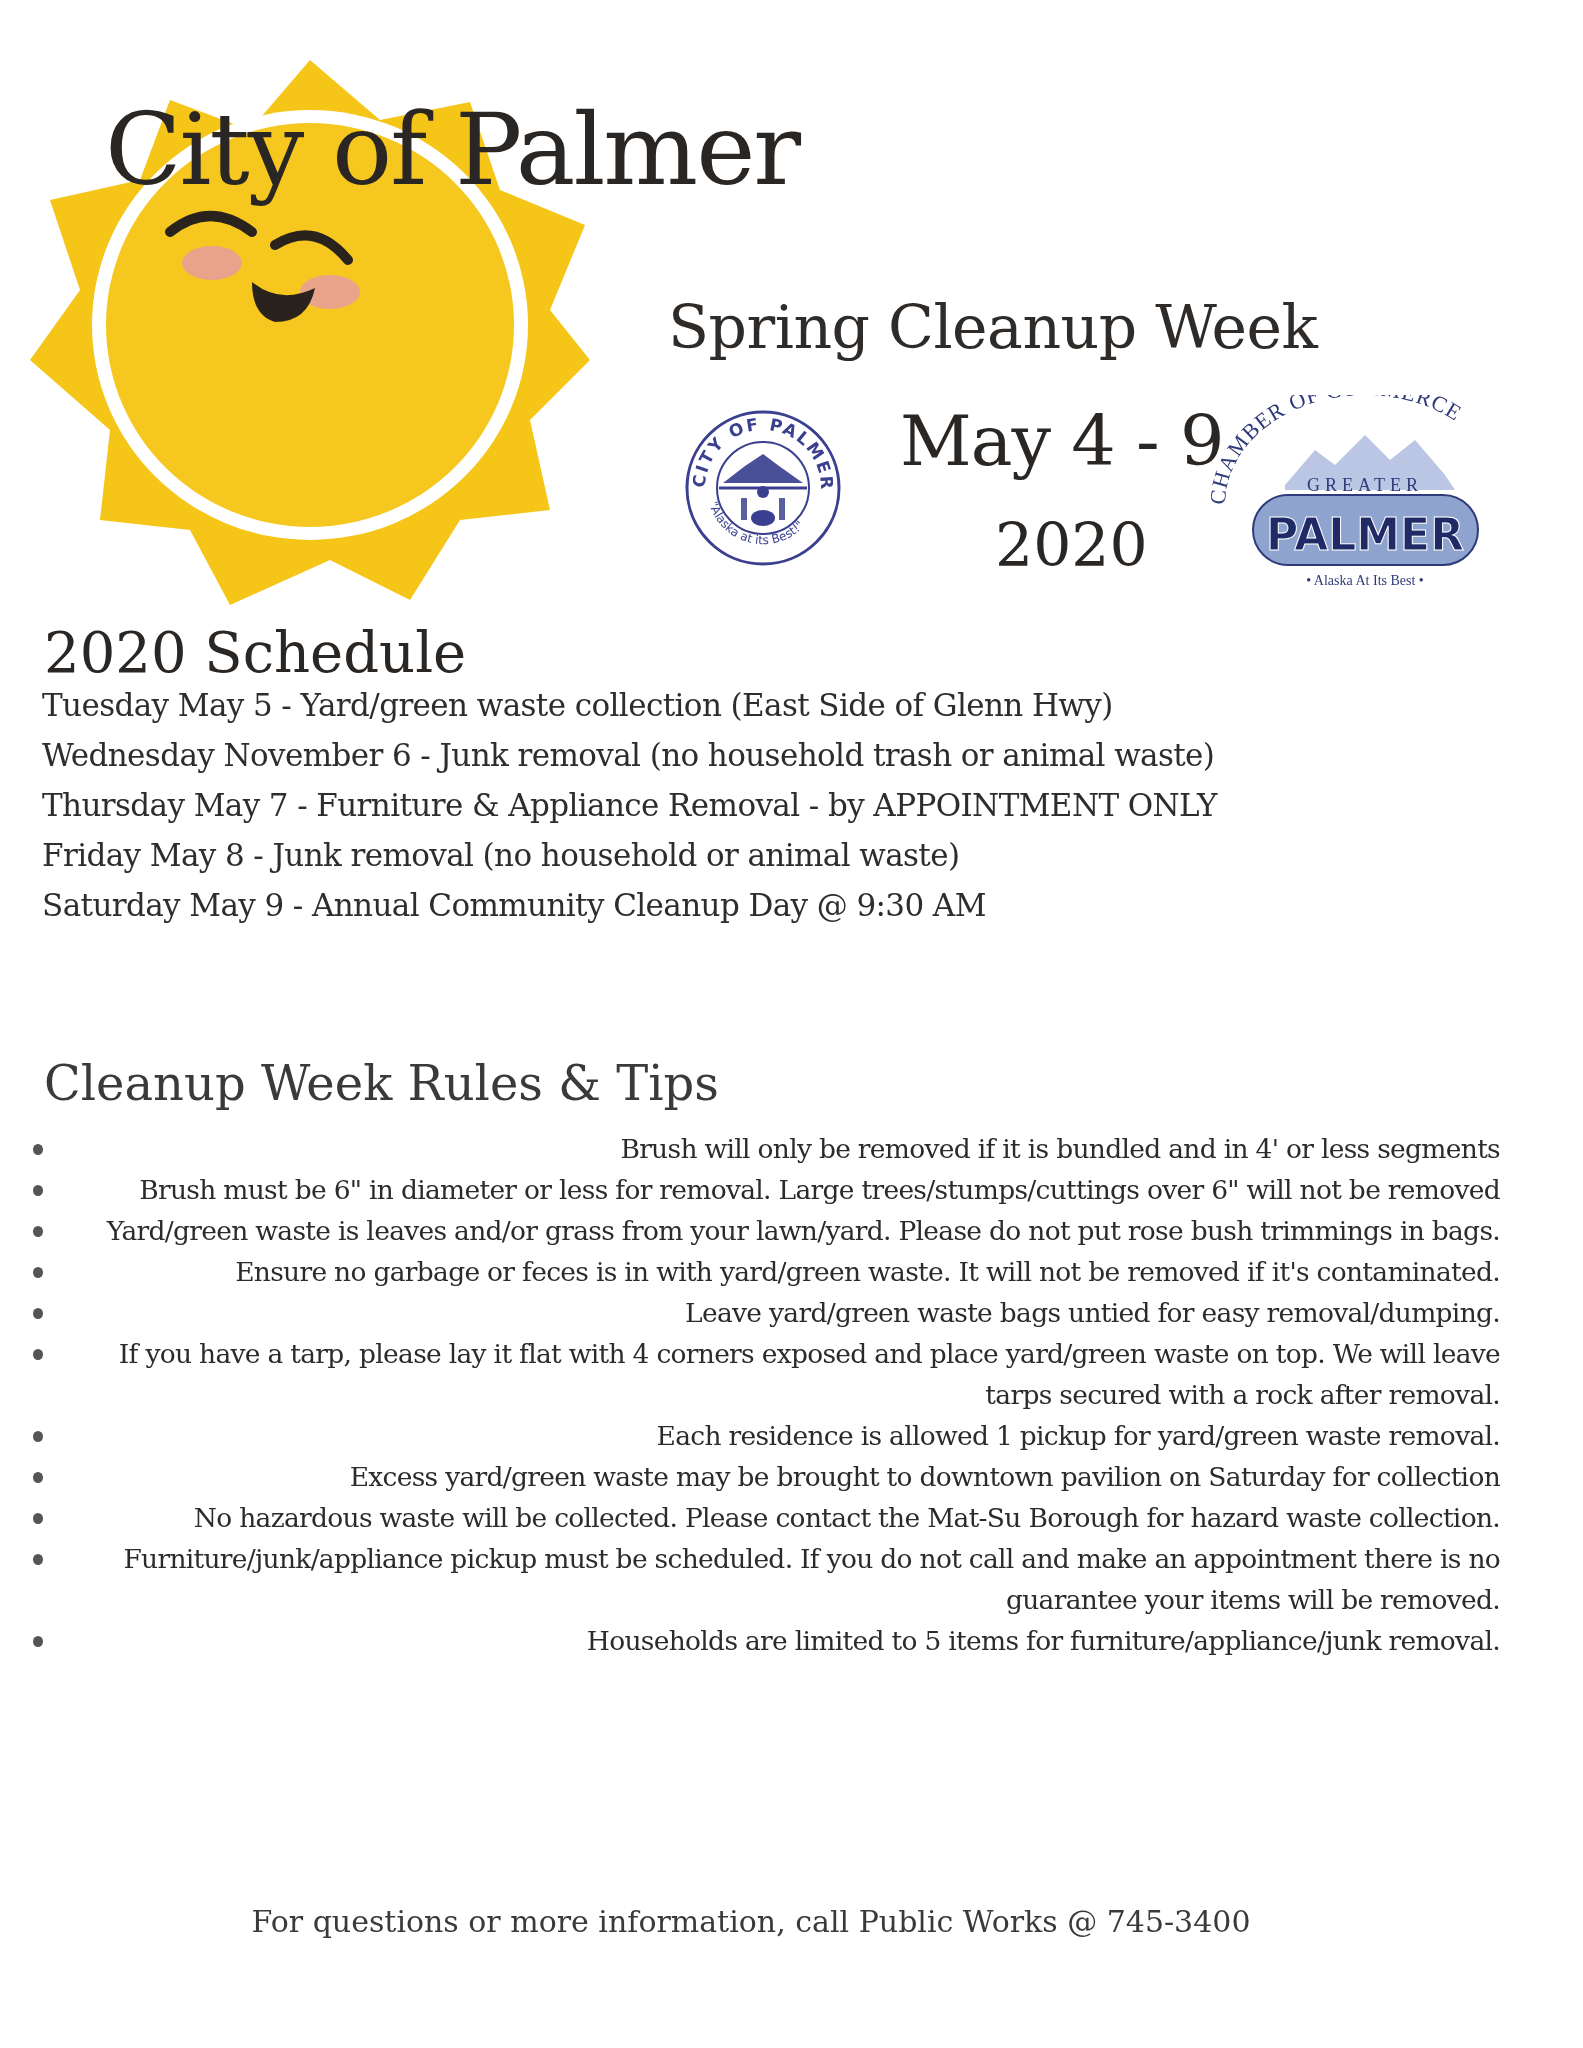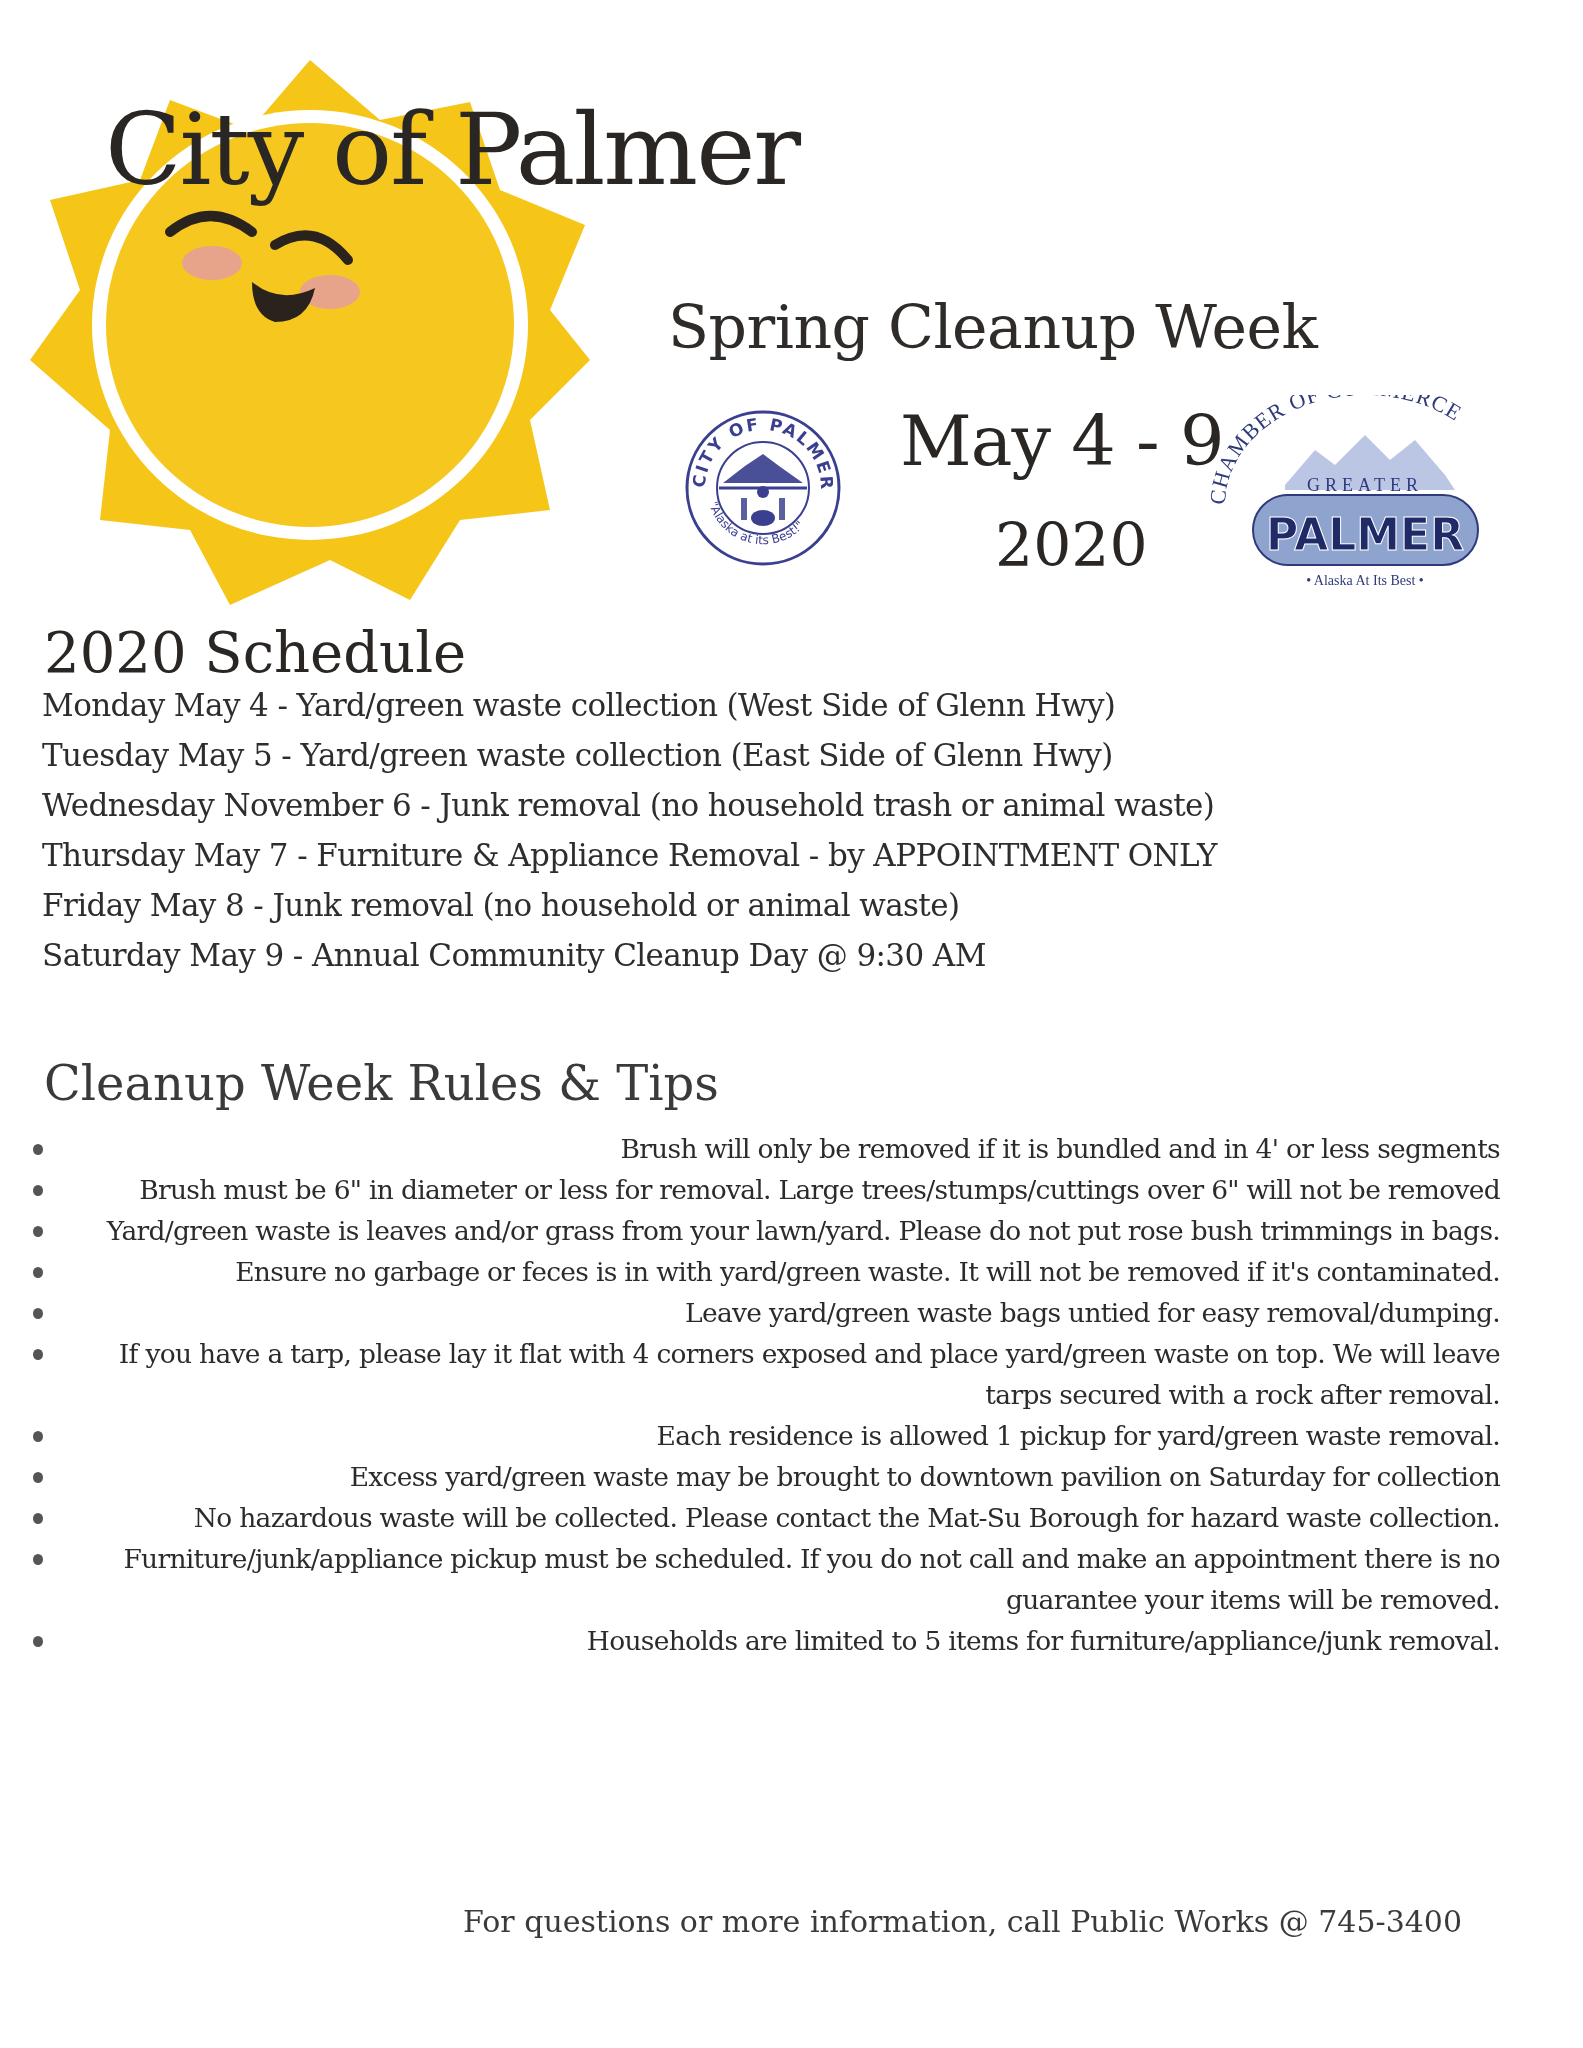--- a/index.html
+++ b/index.html
@@ -13,21 +13,21 @@
   #year { left:995px; top:510px; font-size:60px; color:#2a2623; }
   #seal { left:683px; top:408px; width:160px; height:160px; }
   #chamber { left:1205px; top:395px; width:310px; height:200px; }
   #sched-heading { left:44px; top:620px; font-size:56px; color:#2a2623; }
   #sched { left:42px; top:680px; margin:0; padding:0; list-style:none; }
   #sched li { font-size:31px; line-height:50px; white-space:nowrap; color:#2d2d2d; letter-spacing:-0.6px; }
   #rules-heading { left:44px; top:1055px; font-size:48px; color:#3a3a3a; }
   #rules { left:30px; top:1128px; width:1470px; margin:0; padding:0; list-style:none; }
   #rules li { position:relative; padding-left:32px; font-size:26.5px; line-height:41px; color:#2b2b2b; letter-spacing:-0.7px;text-align:right; }
   #rules li .dot { position:absolute; left:3px; top:16px; width:10px; height:11px; border-radius:50%; background:#555; }
-  #footer { left:0; width:1462px; top:1904px; text-align:right; font-size:30px; color:#3a3a3a; padding-left:40px; box-sizing:border-box; }
+  #footer { left:0; width:1462px; top:1904px; text-align:center; font-size:30px; color:#3a3a3a; padding-left:40px; box-sizing:border-box; }
 </style>
 </head>
 <body>
 
 <svg id="sun" class="abs" viewBox="0 0 560 560">
   <polygon fill="#f5c518" points="280,0 350,60 440,42 470,130 555,165 520,250 560,300 500,360 520,450 430,460 380,540 300,500 200,545 160,470 70,460 80,370 0,300 50,230 20,140 110,120 140,40 220,70"></polygon>
   <ellipse cx="280" cy="265" rx="218" ry="215" fill="#ffffff"></ellipse>
   <ellipse cx="280" cy="265" rx="204" ry="202" fill="#f6c81f"></ellipse>
   <path d="M140,172 Q180,140 222,172" stroke="#2a221c" stroke-width="10" fill="none" stroke-linecap="round"></path>
   <path d="M245,185 Q285,160 318,200" stroke="#2a221c" stroke-width="10" fill="none" stroke-linecap="round"></path>
@@ -65,21 +65,20 @@
   <text font-family="Liberation Serif, serif" font-size="22" fill="#2f3a7a" letter-spacing="1"><textPath href="#chArc">CHAMBER OF COMMERCE</textPath></text>
   <path d="M80,90 L110,55 L130,70 L160,40 L185,65 L210,45 L240,80 L250,95 L80,95 Z" fill="#a9b8dc" opacity="0.8"></path>
   <rect x="48" y="100" width="225" height="70" rx="35" fill="#8fa3cf" stroke="#2f3a7a" stroke-width="2"></rect>
   <text x="160" y="96" text-anchor="middle" font-family="Liberation Serif, serif" font-size="18" fill="#2f3a7a" letter-spacing="5">GREATER</text>
   <text x="160" y="155" text-anchor="middle" font-family="DejaVu Sans, sans-serif" font-weight="bold" font-size="44" fill="#1f2a66" stroke="#ffffff" stroke-width="1">PALMER</text>
   <text x="160" y="190" text-anchor="middle" font-family="Liberation Serif, serif" font-size="14" fill="#2f3a7a">• Alaska At Its Best •</text>
 </svg>
 
 <div id="sched-heading" class="abs">2020 Schedule</div>
 <ul id="sched" class="abs">
-  <li>Monday May 4 - Yard/green waste collection (West Side of Glenn Hwy)</li>
   <li>Tuesday May 5 - Yard/green waste collection (East Side of Glenn Hwy)</li>
   <li>Wednesday November 6 - Junk removal (no household trash or animal waste)</li>
   <li>Thursday May 7 - Furniture &amp; Appliance Removal - by APPOINTMENT ONLY</li>
   <li>Friday May 8 - Junk removal (no household or animal waste)</li>
   <li>Saturday May 9 - Annual Community Cleanup Day @ 9:30 AM</li>
 </ul>
 
 <div id="rules-heading" class="abs">Cleanup Week Rules &amp; Tips</div>
 <ul id="rules" class="abs">
   <li><span class="dot"></span><span>Brush will only be removed if it is bundled and in 4' or less segments</span></li>

